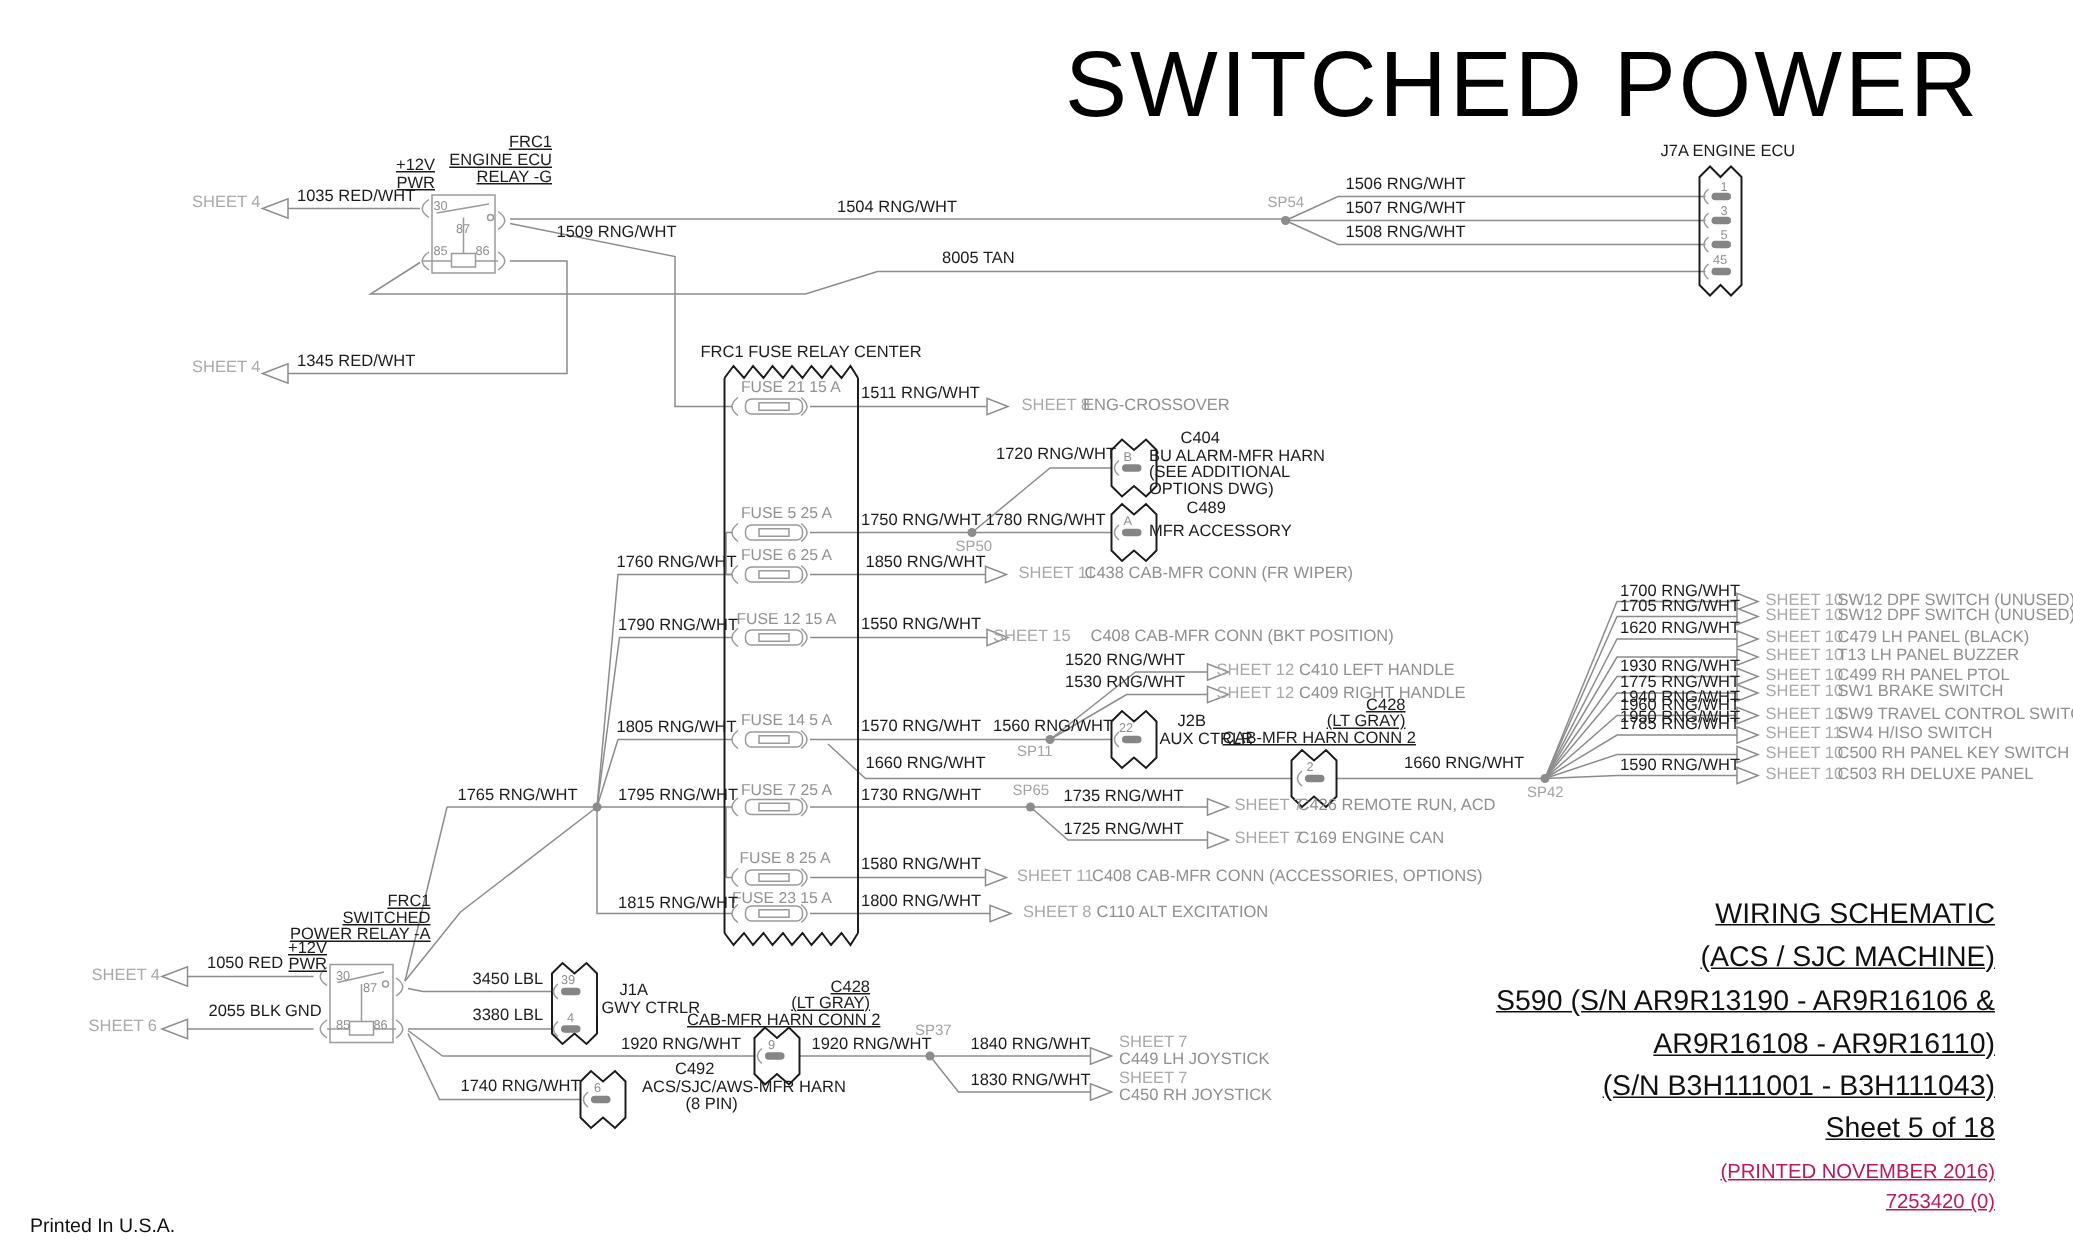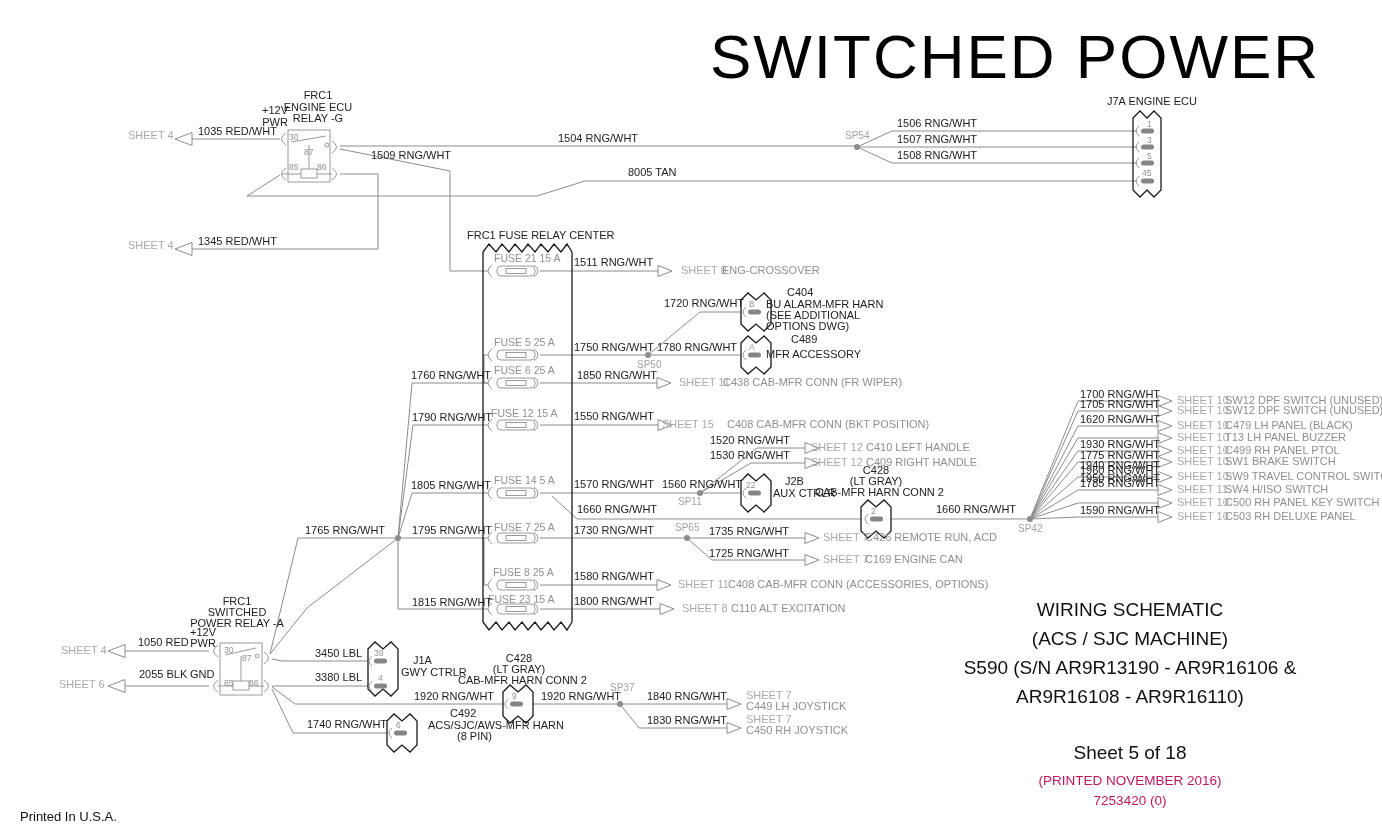--- a/index.html
+++ b/index.html
@@ -6,21 +6,21 @@
   .stage{position:relative;width:1382px;height:831px;background:#fff;
          font-family:"Liberation Sans",sans-serif;overflow:hidden;}
   .stage svg{position:absolute;left:0;top:0;}
   .lbl{position:absolute;white-space:nowrap;}
   .t{font-size:11px;line-height:11px;color:#1c1c1c;}          
   .g{font-size:11px;line-height:10px;color:#a9a9a9;}          
   .d{font-size:11px;line-height:10px;color:#8f8f8f;}          
   .f{font-size:10.5px;line-height:10px;color:#919191;}        
   .p{font-size:8.5px;line-height:9px;color:#8f8f8f;}          
   .sp{font-size:10px;line-height:10px;color:#a3a3a3;}         
-  .ctr{text-align:center;}
+  .ctr{text-align:right;text-decoration:underline;}
   .big{font-size:62px;line-height:60px;letter-spacing:2px;color:#000;}
   .tb{font-size:19px;line-height:19px;color:#111;}
   .tbs{font-size:13.5px;line-height:14px;color:#be185d;}
   .foot{font-size:13px;line-height:13px;color:#111;}
 </style>
 </head>
 <body>
 
 <div class="stage">
 
@@ -422,19 +422,20 @@
 
 <div class="lbl g" style="left:746px;top:690px;">SHEET 7</div>
 <div class="lbl d" style="left:746px;top:701px;">C449 LH JOYSTICK</div>
 <div class="lbl g" style="left:746px;top:714px;">SHEET 7</div>
 <div class="lbl d" style="left:746px;top:725px;">C450 RH JOYSTICK</div>
 
 <div class="lbl tb ctr" style="left:930px;top:600px;width:400px;">WIRING SCHEMATIC</div>
 <div class="lbl tb ctr" style="left:930px;top:629px;width:400px;">(ACS / SJC MACHINE)</div>
 <div class="lbl tb ctr" style="left:930px;top:658px;width:400px;">S590 (S/N AR9R13190 - AR9R16106 &amp;</div>
 <div class="lbl tb ctr" style="left:930px;top:687px;width:400px;">AR9R16108 - AR9R16110)</div>
+<div class="lbl tb ctr" style="left:930px;top:715px;width:400px;">(S/N B3H111001 - B3H111043)</div>
 <div class="lbl tb ctr" style="left:930px;top:743px;width:400px;">Sheet 5 of 18</div>
 <div class="lbl tbs ctr" style="left:930px;top:774px;width:400px;">(PRINTED NOVEMBER 2016)</div>
 <div class="lbl tbs ctr" style="left:930px;top:794px;width:400px;">7253420 (0)</div>
 
 <div class="lbl foot" style="left:20px;top:810px;">Printed In U.S.A.</div>
 
 </div>
 
 </body></html>

